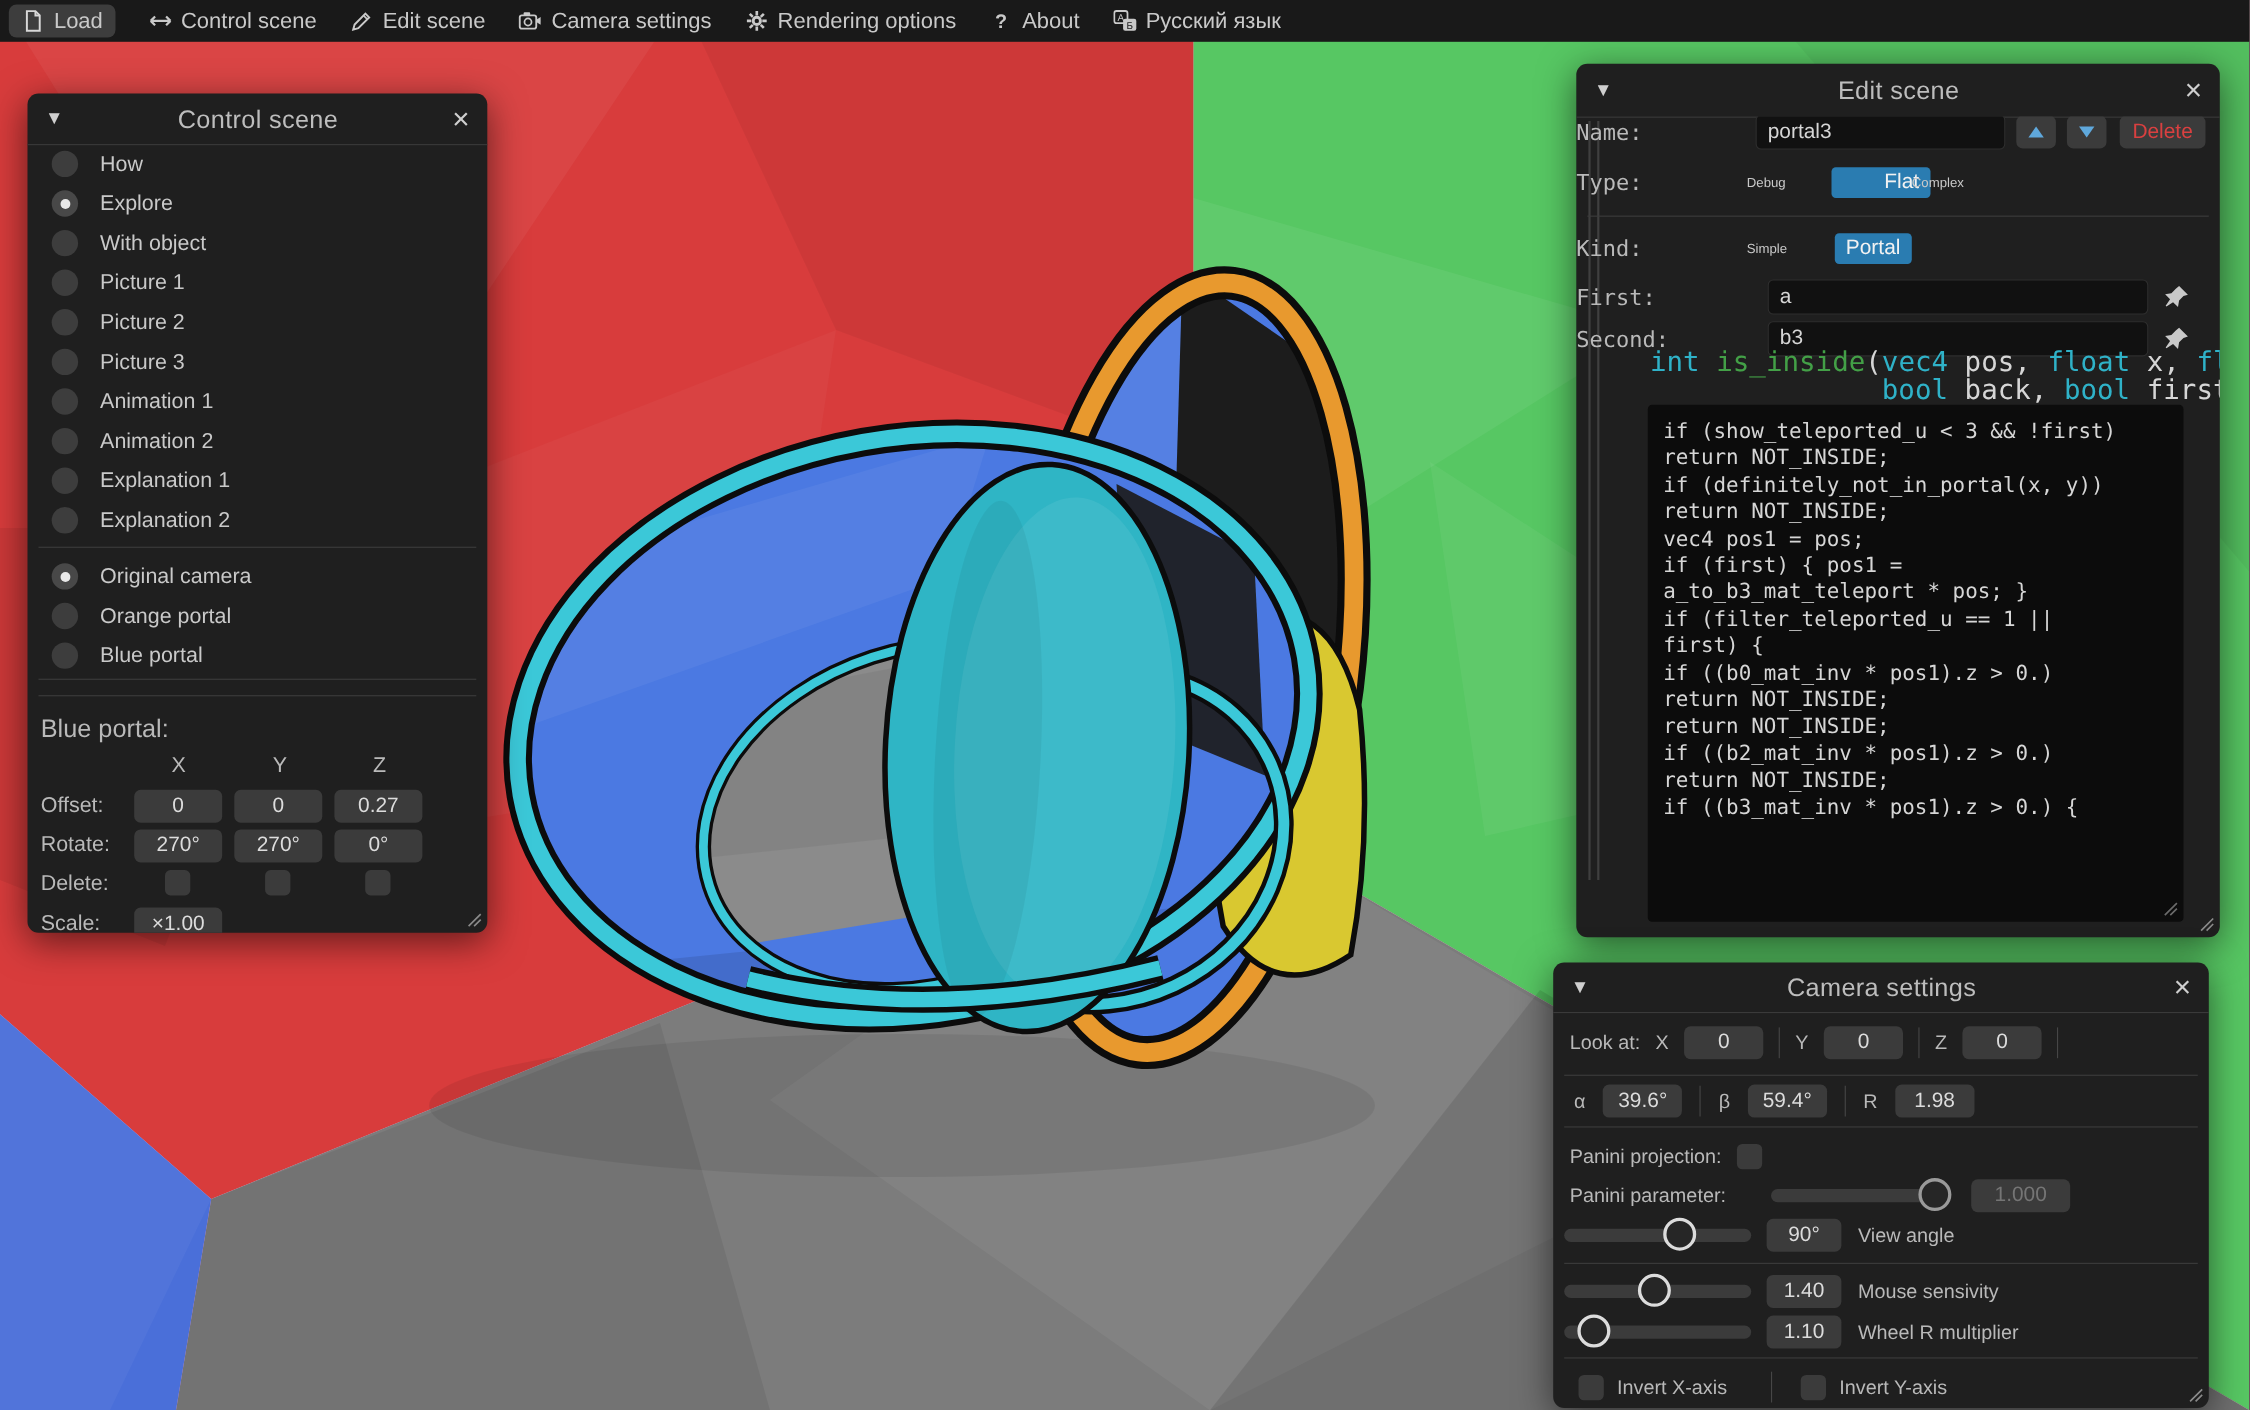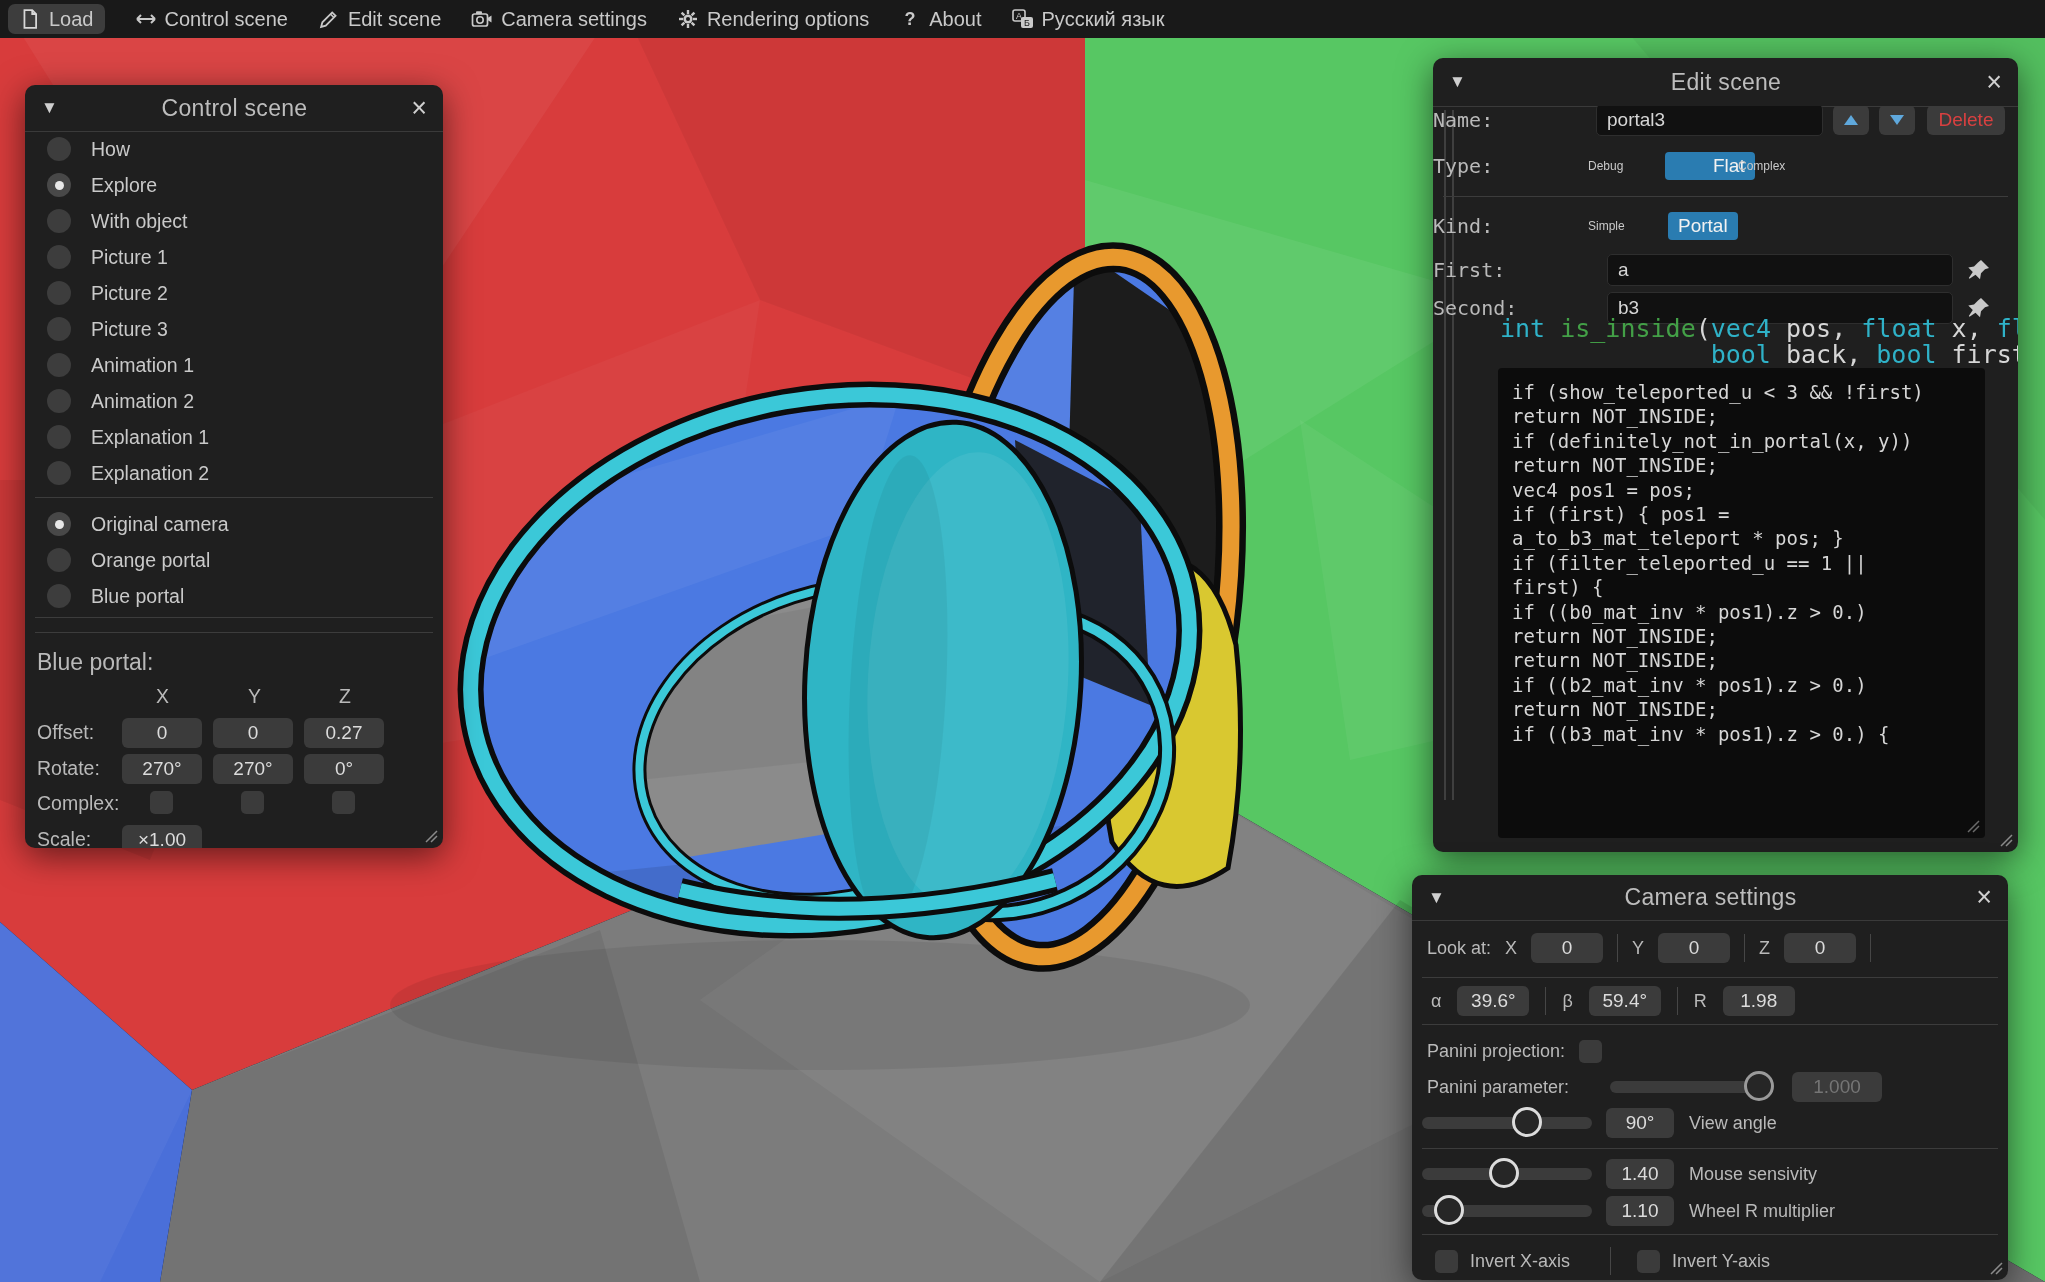--- a/index.html
+++ b/index.html
@@ -1,16 +1,16 @@
 <!DOCTYPE html>
 <html><head>
 <meta charset="utf-8">
 <style>
   html,body{margin:0;padding:0;background:#000;}
-  #app{position:relative;width:2045px;height:1282px;overflow:hidden;background:#0f172a;
+  #app{position:relative;width:2045px;height:1282px;overflow:hidden;background:#f9a8d4;
        font-family:"Liberation Sans",sans-serif;-webkit-font-smoothing:antialiased;}
   .abs{position:absolute;}
   svg{display:block;}
 
   
   #menubar{position:absolute;left:0;top:0;width:2045px;height:38px;background:#191919;
            display:flex;align-items:center;gap:30px;padding-left:8px;z-index:50;}
   .mitem{display:flex;align-items:center;gap:8px;color:#c9c9c9;font-size:20px;cursor:default;white-space:nowrap;}
   .mitem.loadbtn{background:#3d3d3d;border-radius:7px;height:30px;padding:0 11px;}
   .micon{display:flex;align-items:center;justify-content:center;width:22px;height:22px;}
@@ -300,21 +300,21 @@
       <div class="gridlabel" style="left:12px;top:590px;">Offset:</div>
       <div class="vbox" style="left:97px;top:587px;width:80px;">0</div>
       <div class="vbox" style="left:188px;top:587px;width:80px;">0</div>
       <div class="vbox" style="left:279px;top:587px;width:80px;">0.27</div>
 
       <div class="gridlabel" style="left:12px;top:626px;">Rotate:</div>
       <div class="vbox" style="left:97px;top:623px;width:80px;">270°</div>
       <div class="vbox" style="left:188px;top:623px;width:80px;">270°</div>
       <div class="vbox" style="left:279px;top:623px;width:80px;">0°</div>
 
-      <div class="gridlabel" style="left:12px;top:661px;">Complex:</div>
+      <div class="gridlabel" style="left:12px;top:661px;">Delete:</div>
       <div class="cbx" style="left:125px;top:660px;"></div>
       <div class="cbx" style="left:216px;top:660px;"></div>
       <div class="cbx" style="left:307px;top:660px;"></div>
 
       <div class="gridlabel" style="left:12px;top:697px;">Scale:</div>
       <div class="vbox" style="left:97px;top:694px;width:80px;">×1.00</div>
     </div>
     <svg class="rz" width="16" height="16">
       <path d="M3 14 L14 3 M8 14 L14 8" stroke="#8a8a8a" stroke-width="1.5" fill="none"></path>
       </svg>

